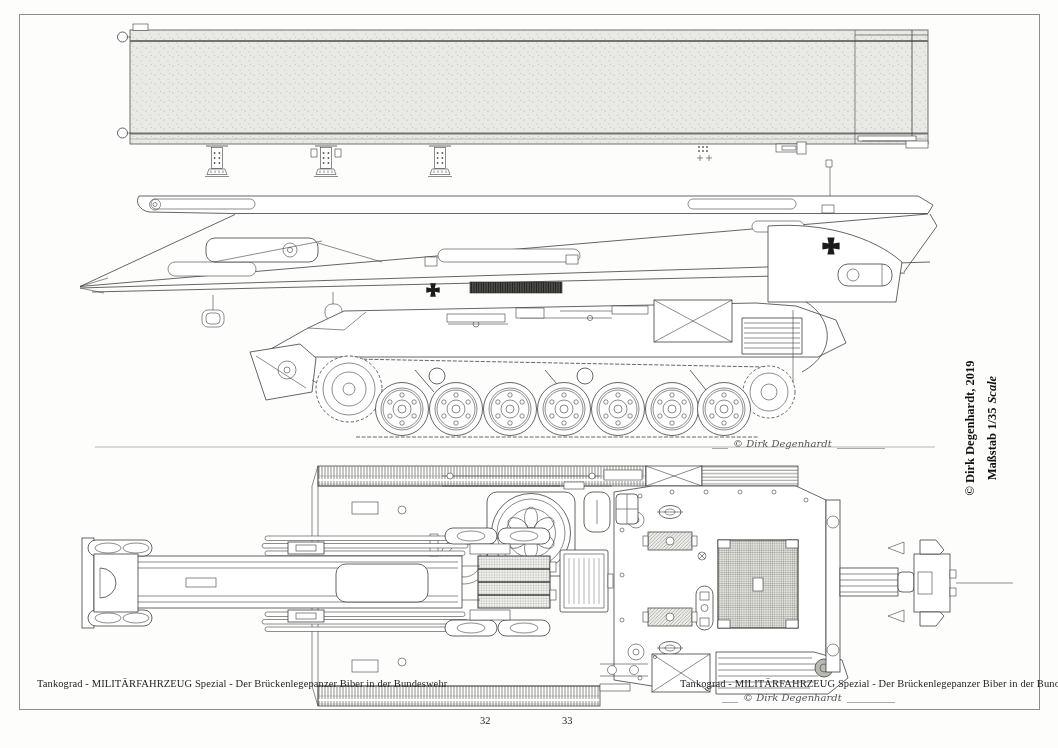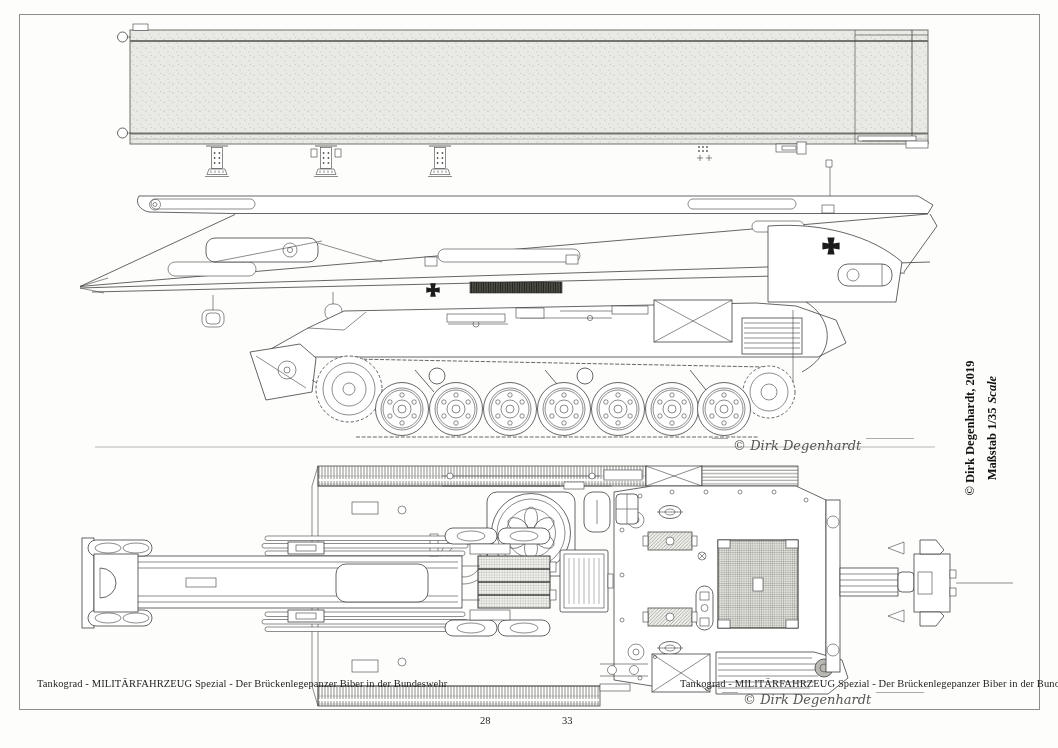--- a/index.html
+++ b/index.html
@@ -23,22 +23,22 @@
   .credits{
     position:absolute; left:906px; top:353px; width:150px; height:150px;
     transform:rotate(-90deg);
     display:flex; flex-direction:column; align-items:center; justify-content:center;
     gap:7px; color:#111;
   }
   .credits .line1{font-weight:bold; font-size:12.5px; white-space:nowrap;}
   .credits .line2{font-weight:bold; font-size:12.5px; white-space:nowrap;}
   .credits .scale-word{font-style:italic; margin-left:4px;}
   .sig{
-    position:absolute; display:flex; align-items:flex-start; gap:5px;
-    font-style:italic; font-size:13px; color:#555;
+    position:absolute; display:flex; align-items:flex-end; gap:5px;
+    font-style:italic; font-size:10px; color:#555;
     font-family:"DejaVu Serif", serif; white-space:nowrap;
   }
   .sig::before{content:""; width:16px; border-top:1px solid #aaa;}
   .sig::after{content:""; width:48px; border-top:1px solid #aaa;}
   .sig1{left:712px; top:438px;}
   .sig2{left:722px; top:692px;}
 
   
   .ln{fill:none; stroke:#3f3f3f; stroke-width:0.8;}
   .lnt{fill:none; stroke:#3f3f3f; stroke-width:0.6;}
@@ -489,17 +489,17 @@
   </div>
 
   <div class="sig sig1">
       <span>© Dirk Degenhardt</span>
     </div>
   <div class="sig sig2">
       <span>© Dirk Degenhardt</span>
     </div>
 
   <div class="footer-text" style="left:37px;">Tankograd - MILITÄRFAHRZEUG Spezial - Der Brückenlegepanzer Biber in der Bundeswehr</div>
-  <div class="footer-num" style="left:480px;">28</div>
+  <div class="footer-num" style="left:480px;">32</div>
   <div class="footer-num" style="left:562px;">33</div>
   <div class="footer-text" style="left:680px;">Tankograd - MILITÄRFAHRZEUG Spezial - Der Brückenlegepanzer Biber in der Bundeswehr</div>
 
 </div>
 
 </body></html>

